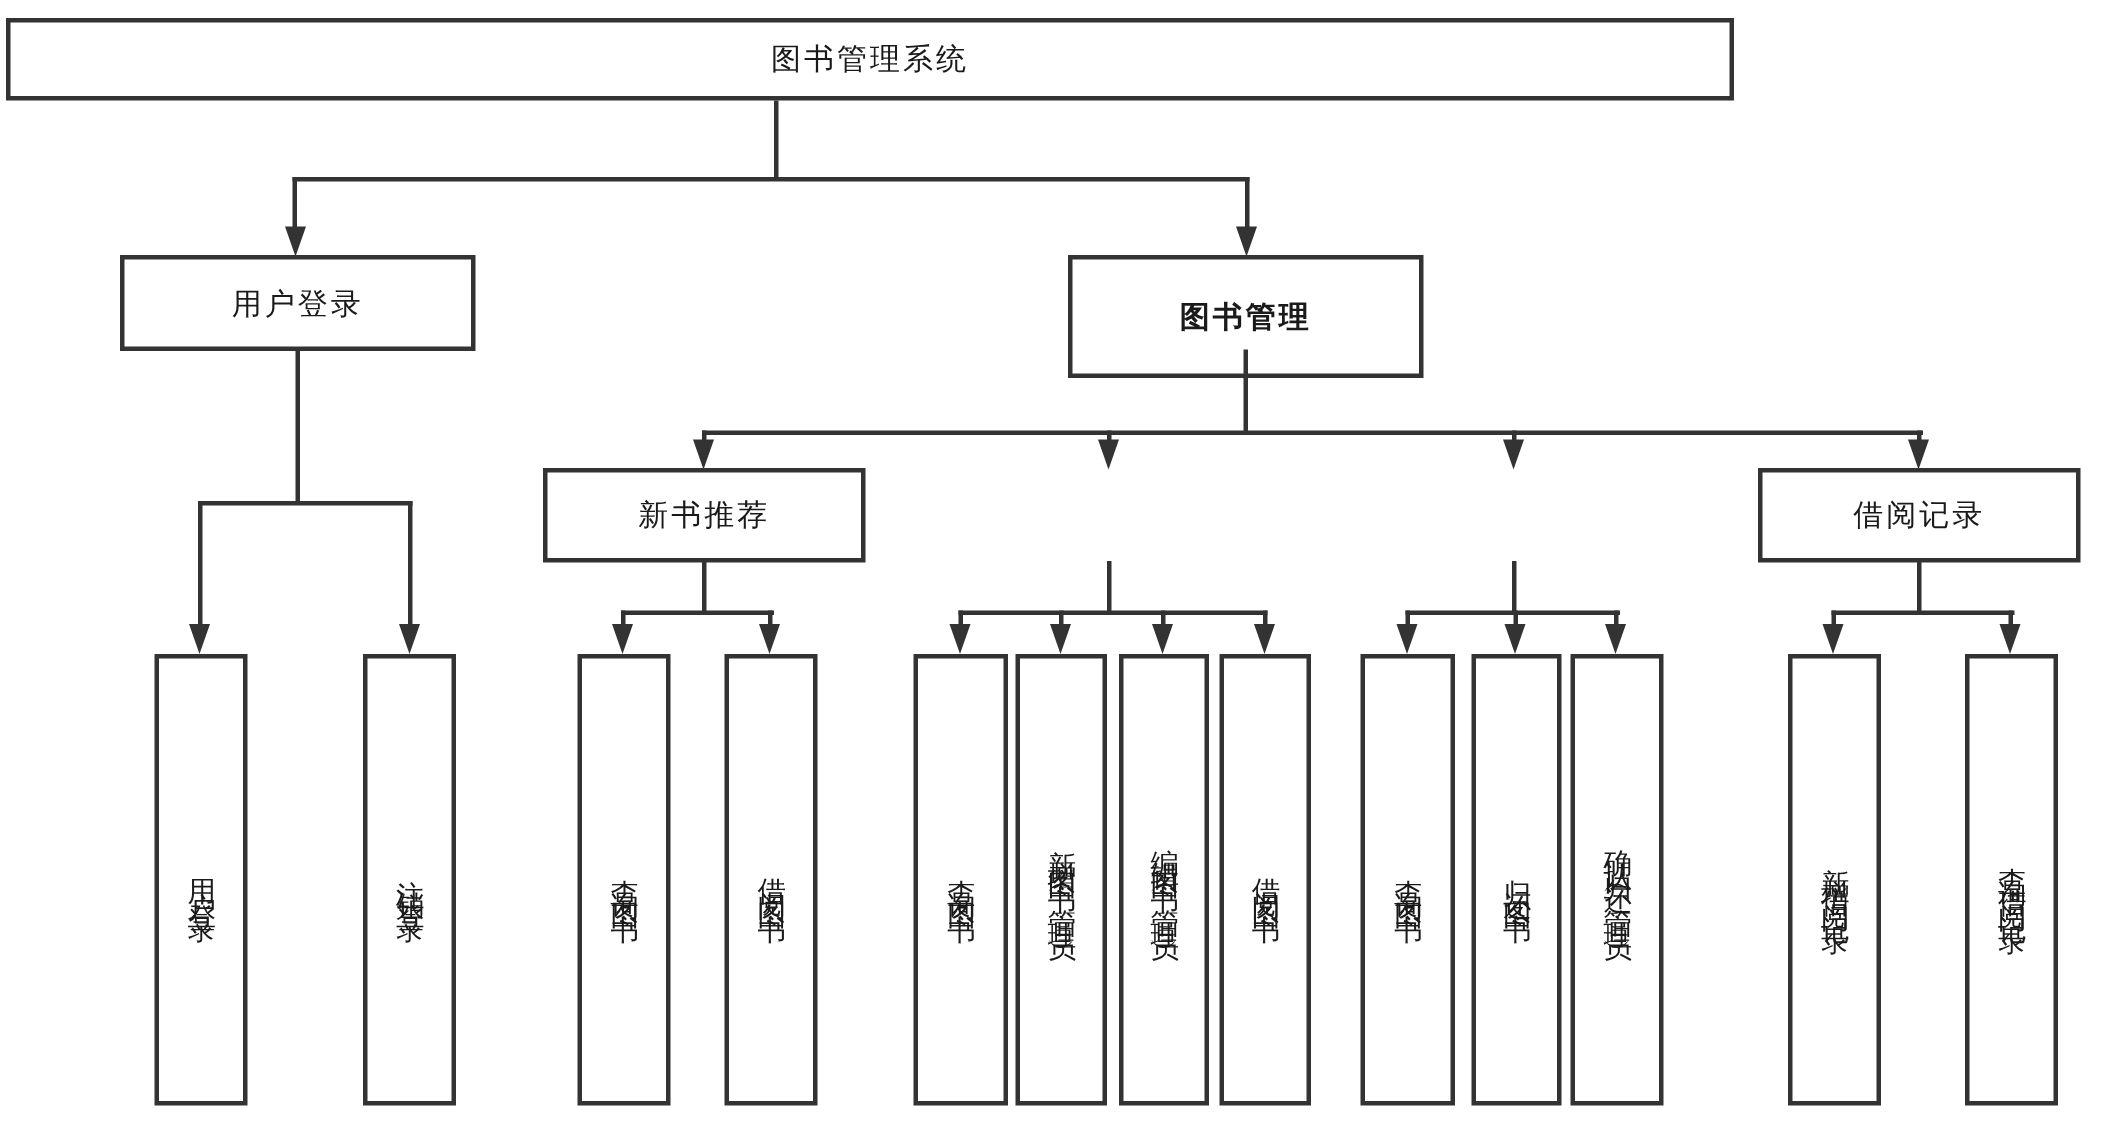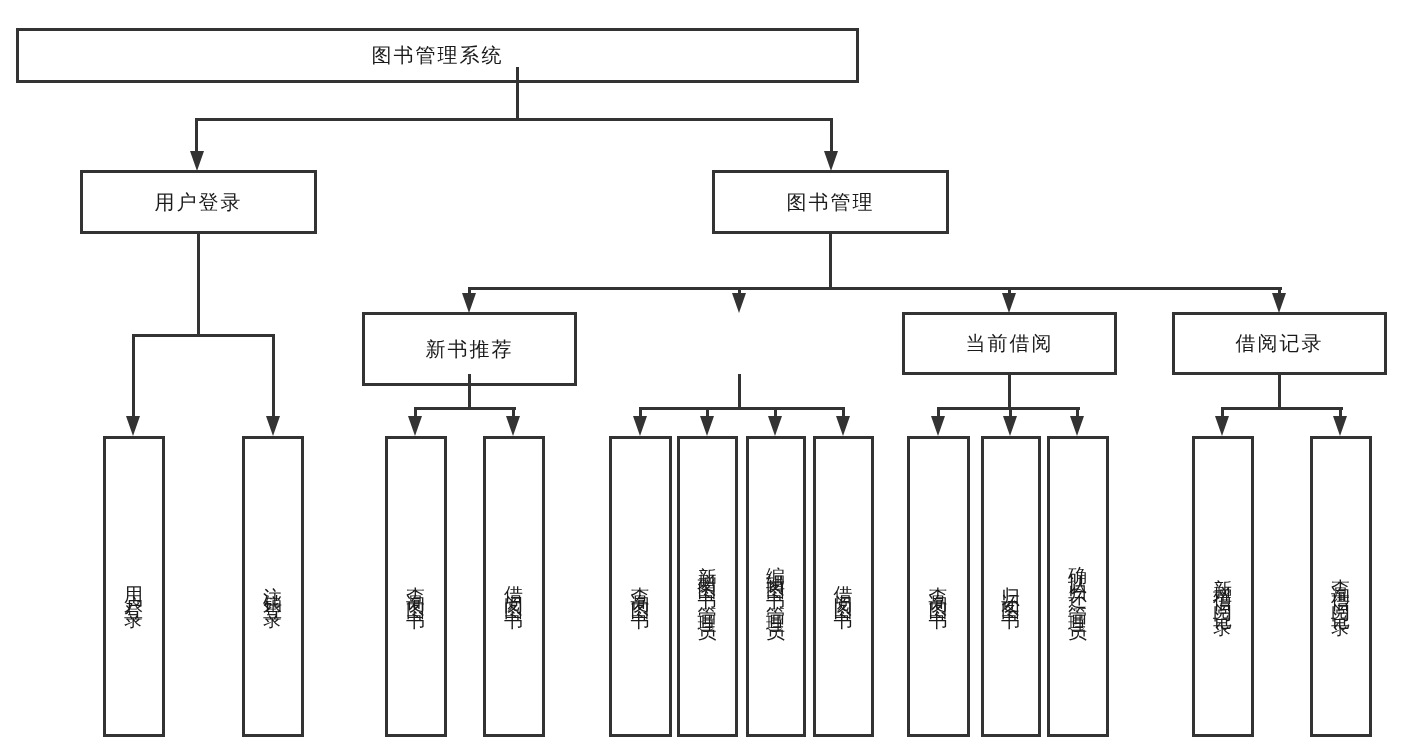--- a/index.html
+++ b/index.html
@@ -26,35 +26,35 @@
     position:absolute;right:7px;bottom:8px;z-index:5;
     font-size:22px;letter-spacing:1px;color:#b7b7b7;
     text-shadow:1px 1px 0 rgba(255,150,150,.35),-1px 0 0 rgba(150,150,255,.3);
   }
 </style>
 </head>
 <body>
 
 <div class="canvas">
 
-  <div class="box" style="left:16px;top:12px;width:843px;height:55px;margin-top:16px;">
+  <div class="box" style="left:4px;top:12px;width:1152px;height:55px;">
     <span>图书管理系统</span>
   </div>
 
   <div class="vline" style="left:516px;top:67px;width:3px;height:53px;"></div>
   <div class="hline" style="left:195px;top:118px;width:638px;height:3px;"></div>
   <div class="vline" style="left:195px;top:118px;width:3px;height:34px;"></div>
   <div class="vline" style="left:830px;top:118px;width:3px;height:34px;"></div>
   <div class="arrow" style="left:190px;top:151px;"></div>
   <div class="arrow" style="left:824px;top:151px;"></div>
 
   <div class="box" style="left:80px;top:170px;width:237px;height:64px;">
     <span>用户登录</span>
   </div>
-  <div class="box" style="left:712px;top:170px;width:237px;height:64px;">
+  <div class="box" style="left:712px;top:170px;width:237px;height:82px;font-weight:bold;">
     <span>图书管理</span>
   </div>
 
   <div class="vline" style="left:197px;top:233px;width:3px;height:103px;"></div>
   <div class="hline" style="left:132px;top:334px;width:143px;height:3px;"></div>
   <div class="vline" style="left:132px;top:334px;width:3px;height:83px;"></div>
   <div class="vline" style="left:272px;top:334px;width:3px;height:83px;"></div>
   <div class="arrow" style="left:126px;top:416px;"></div>
   <div class="arrow" style="left:266px;top:416px;"></div>
 
@@ -62,25 +62,22 @@
   <div class="hline" style="left:468px;top:287px;width:814px;height:3px;"></div>
   <div class="vline" style="left:468px;top:287px;width:3px;height:10px;"></div>
   <div class="vline" style="left:738px;top:287px;width:3px;height:10px;"></div>
   <div class="vline" style="left:1008px;top:287px;width:3px;height:10px;"></div>
   <div class="vline" style="left:1278px;top:287px;width:3px;height:10px;"></div>
   <div class="arrow" style="left:462px;top:293px;"></div>
   <div class="arrow" style="left:732px;top:293px;"></div>
   <div class="arrow" style="left:1002px;top:293px;"></div>
   <div class="arrow" style="left:1272px;top:293px;"></div>
 
-  <div class="box" style="left:362px;top:312px;width:215px;height:74px;">
+  <div class="box" style="left:362px;top:312px;width:215px;height:63px;">
     <span>新书推荐</span>
-  </div>
-  <div class="box" style="left:902px;top:312px;width:215px;height:63px;">
-    <span>当前借阅</span>
   </div>
   <div class="box" style="left:1172px;top:312px;width:215px;height:63px;">
     <span>借阅记录</span>
   </div>
 
   <div class="vline" style="left:468px;top:374px;width:3px;height:36px;"></div>
   <div class="hline" style="left:414px;top:407px;width:102px;height:3px;"></div>
   <div class="vline" style="left:414px;top:407px;width:3px;height:11px;"></div>
   <div class="vline" style="left:512px;top:407px;width:3px;height:11px;"></div>
   <div class="arrow" style="left:408px;top:416px;"></div>

